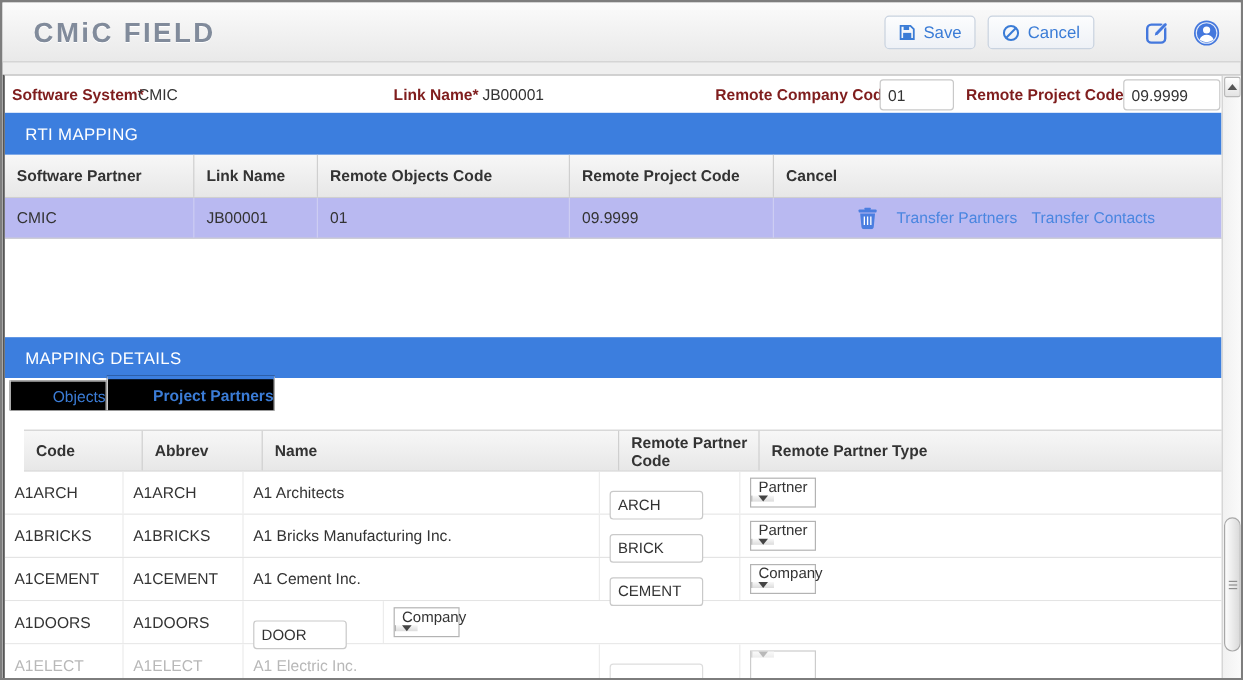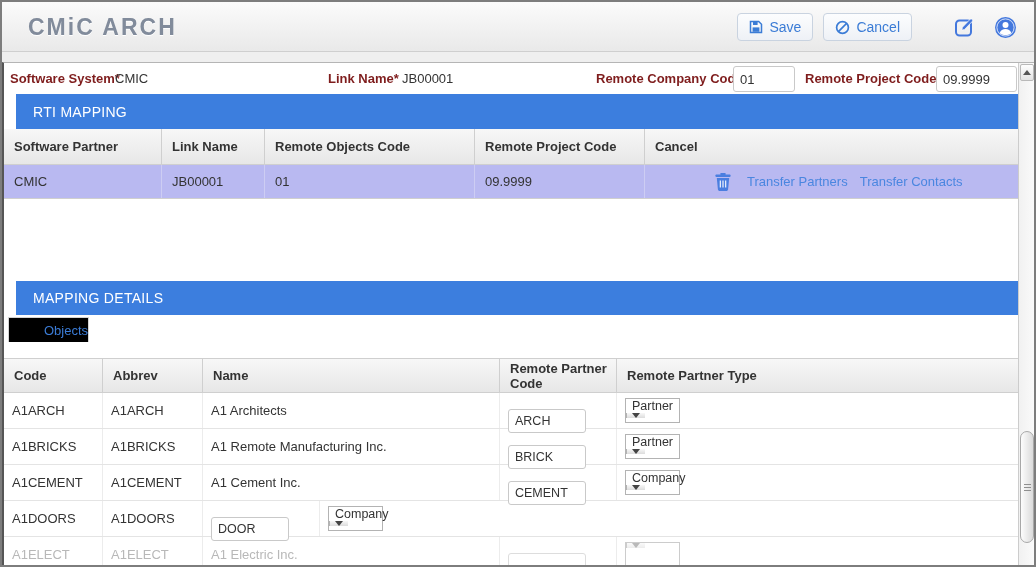--- a/index.html
+++ b/index.html
@@ -27,21 +27,21 @@
 
   
   .form-row { position:absolute; left:0; top:0; width:1014px; height:31px; }
   .form-row .lbl { position:absolute; top:8px; font-weight:bold; color:#7f1d1d; }
   .form-row .val { position:absolute; top:8px; color:#333; }
   .fld-input { position:absolute; top:3px; height:26px; border:1px solid #c9c9c9; border-radius:3px;
                padding:0 6px; font-family:"Liberation Sans",sans-serif; font-size:13px; color:#333; background:#fff; }
 
   
   .section-bar { width:1014px; height:34px; background:#3c7ede; color:#fff; font-size:14px;
-                 letter-spacing:.3px; display:flex; align-items:center; padding-left:17px;margin-left:12px; }
+                 letter-spacing:.3px; display:flex; align-items:center; padding-left:17px; }
   .bar-rti { position:absolute; left:0; top:31px; height:35px; }
   .bar-md  { position:absolute; left:0; top:218px; }
 
   
   .thead { display:flex; background:linear-gradient(#f7f7f7,#e7e7e7); border-bottom:1px solid #cfcfcf;
            font-weight:bold; }
   .thead .cell { border-right:1px solid #cfcfcf; display:flex; align-items:center; padding-left:10px; }
   .thead .cell:last-child { border-right:none; }
 
   .rti-head { position:absolute; left:0; top:66px; width:1014px; height:36px; }
@@ -57,21 +57,21 @@
   .trash { display:inline-flex; cursor:pointer; }
 
   
   .tabbar { position:absolute; left:0; top:252px; width:1014px; height:43px; }
   .tab { position:absolute; bottom:16px; background:#000000; display:flex; align-items:center; justify-content:flex-end;
          color:#3b7cd6; cursor:pointer; }
   .tab-objects { left:4px; width:81px; height:25px; border:1px solid #d4d4d4; border-bottom:none; }
   .tab-partners { left:85px; width:140px; height:29px; border-left:1px solid #c9c9c9; border-right:1px solid #c9c9c9;
                   border-top:3px solid #3c7ede; font-weight:bold; }
 
-  .pp-head { position:absolute; left:0; top:295px; width:1014px; height:35px; border-top:1px solid #cfcfcf; }
+  .pp-head { position:absolute; left:16px; top:295px; width:1014px; height:35px; border-top:1px solid #cfcfcf; }
   .pp-rows { position:absolute; left:0; top:330px; width:1014px; height:173px; overflow:hidden; }
   .pp-row { display:flex; height:36px; border-bottom:1px solid #e4e4e4; background:#fff; }
   .pp-row .cell { border-right:1px solid #ececec; display:flex; align-items:center; padding-left:8px; }
   .pp-row .cell:last-child { border-right:none; }
   .c-pp-1{width:99px;} .c-pp-2{width:100px;} .c-pp-3{width:297px;} .c-pp-4{width:117px;} .c-pp-5{flex:1;}
 
   .pp-input { width:78px; height:24px; border:1px solid #c9c9c9; border-radius:3px; padding:0 6px;
               font-family:"Liberation Sans",sans-serif; font-size:12.5px; color:#333; background:#fff;margin-top:20px; }
   .select { display:inline-flex; height:25px; border:1px solid #b3b3b3; background:#fff; cursor:pointer;flex-direction:column; }
   .select .sel-txt { width:53px; display:flex; align-items:center; padding-left:6px; font-size:12.5px; }
@@ -98,21 +98,21 @@
               background:linear-gradient(to right,#fdfdfd,#dadada); border:1px solid #a8a8a8; border-radius:7px;
               display:flex; flex-direction:column; align-items:center; justify-content:center; gap:2px; cursor:grab; }
   .vs-grip { width:7px; height:1px; background:#8f8f8f; }
 </style>
 </head>
 <body>
 
 <div class="frame">
 
   <div class="topbar">
-    <div class="logo">CMiC ARCH</div>
+    <div class="logo">CMiC FIELD</div>
     <div class="topbar-right">
       <div class="tb-btn">
         <span style="display:inline-flex">
           <svg width="14" height="14" viewBox="0 0 14 14">
               <path d="M1.5 1.5h8.2l2.8 2.8v8.2H1.5z" fill="none" stroke="#3b7cd6" stroke-width="1.5"></path>
               <rect x="3.6" y="7.4" width="6.8" height="4.4" fill="#3b7cd6"></rect>
               <rect x="4" y="1.8" width="4.6" height="3.2" fill="#3b7cd6"></rect>
             </svg>
         </span>
         <span>Save</span>
@@ -193,20 +193,23 @@
       </div>
 
       <div class="section-bar bar-md">
         <span>MAPPING DETAILS</span>
       </div>
 
       <div class="tabbar">
         <div class="tab tab-objects">
           <span>Objects</span>
         </div>
+        <div class="tab tab-partners">
+          <span>Project Partners</span>
+        </div>
       </div>
 
       <div class="thead pp-head">
         <div class="cell c-pp-1">Code</div>
         <div class="cell c-pp-2">Abbrev</div>
         <div class="cell c-pp-3">Name</div>
         <div class="cell c-pp-4">Remote Partner Code</div>
         <div class="cell c-pp-5">Remote Partner Type</div>
       </div>
 
@@ -225,21 +228,21 @@
               <span class="sel-btn">
                   <span class="sel-arrow"></span>
                 </span>
             </span>
           </div>
         </div>
 
         <div class="pp-row">
           <div class="cell c-pp-1">A1BRICKS</div>
           <div class="cell c-pp-2">A1BRICKS</div>
-          <div class="cell c-pp-3">A1 Remote Manufacturing Inc.</div>
+          <div class="cell c-pp-3">A1 Bricks Manufacturing Inc.</div>
           <div class="cell c-pp-4">
             <input class="pp-input" value="BRICK" style="">
           </div>
           <div class="cell c-pp-5">
             <span class="select">
               <span class="sel-txt">Partner</span>
               <span class="sel-btn">
                   <span class="sel-arrow"></span>
                 </span>
             </span>

